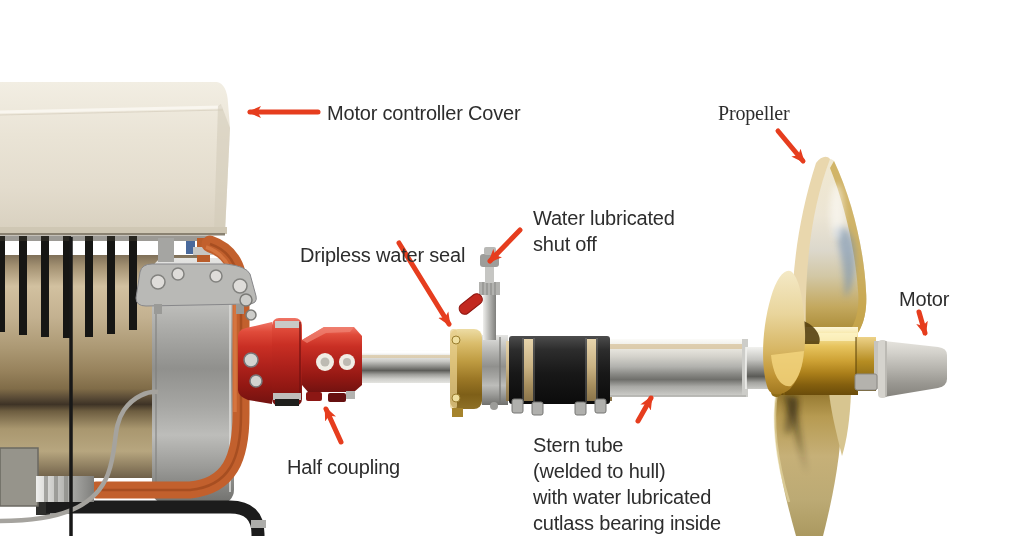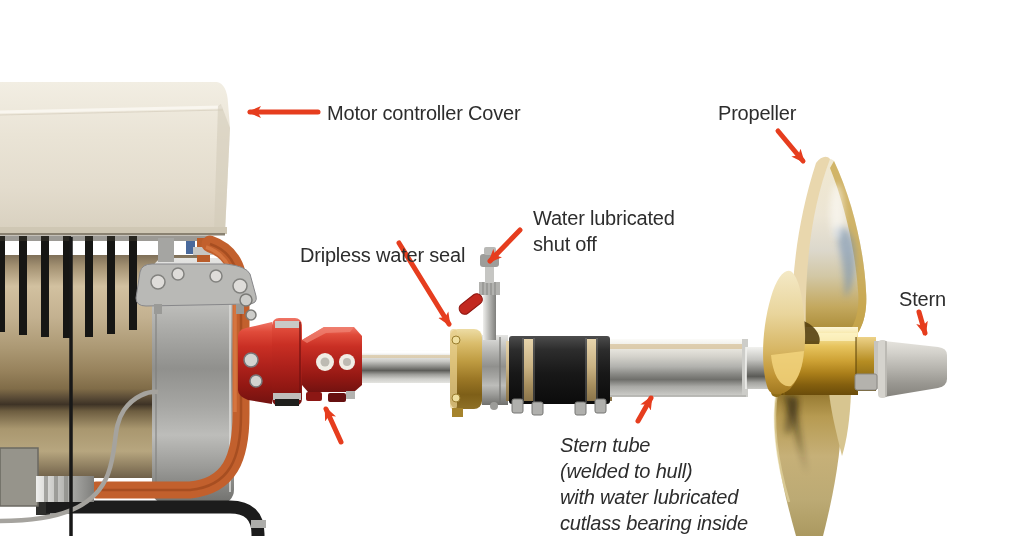--- a/index.html
+++ b/index.html
@@ -6,26 +6,26 @@
   .stage{
     position:relative;width:1024px;height:536px;background:#ffffff;
     font-family:"Liberation Sans", sans-serif;overflow:hidden;
   }
   .stage svg{position:absolute;left:0;top:0;}
   .lbl{
     position:absolute;color:#2d2d2d;font-size:20px;line-height:26px;
     white-space:pre-line;letter-spacing:-0.2px;
   }
   #lbl-cover{left:327px;top:100px;text-align:center;}
-  #lbl-propeller{left:718px;top:100px;}
+  #lbl-propeller{left:718px;top:100px;font-family:Liberation Serif, serif;}
   #lbl-dripless{left:300px;top:205px;margin-top:37px;}
   #lbl-waterlube{left:533px;top:205px;}
   #lbl-anode{left:899px;top:286px;}
   #lbl-halfcoupling{left:287px;top:454px;}
-  #lbl-sterntube{left:560px;top:432px;font-style:italic;}
+  #lbl-sterntube{left:533px;top:432px;}
 </style>
 </head>
 <body>
 
 <div class="stage">
 
 <svg width="1024" height="536" viewBox="0 0 1024 536">
   <defs>
     <linearGradient id="gCover" x1="0" y1="0" x2="0" y2="1">
       <stop offset="0" stop-color="#f2eee3"></stop>
@@ -348,18 +348,19 @@
     <path d="M341,442 L326,409" marker-end="url(#ah)"></path>
     <path d="M638,421 L651,398" marker-end="url(#ah)"></path>
   </g>
 </svg>
 
   <div class="lbl" id="lbl-cover">Motor controller Cover</div>
   <div class="lbl" id="lbl-propeller">Propeller</div>
   <div class="lbl" id="lbl-dripless">Dripless water seal</div>
   <div class="lbl" id="lbl-waterlube">Water lubricated
 shut off</div>
-  <div class="lbl" id="lbl-anode">Stern</div>
+  <div class="lbl" id="lbl-anode">Motor</div>
+  <div class="lbl" id="lbl-halfcoupling">Half coupling</div>
   <div class="lbl" id="lbl-sterntube">Stern tube
 (welded to hull)
 with water lubricated
 cutlass bearing inside</div>
 </div>
 
 </body></html>

